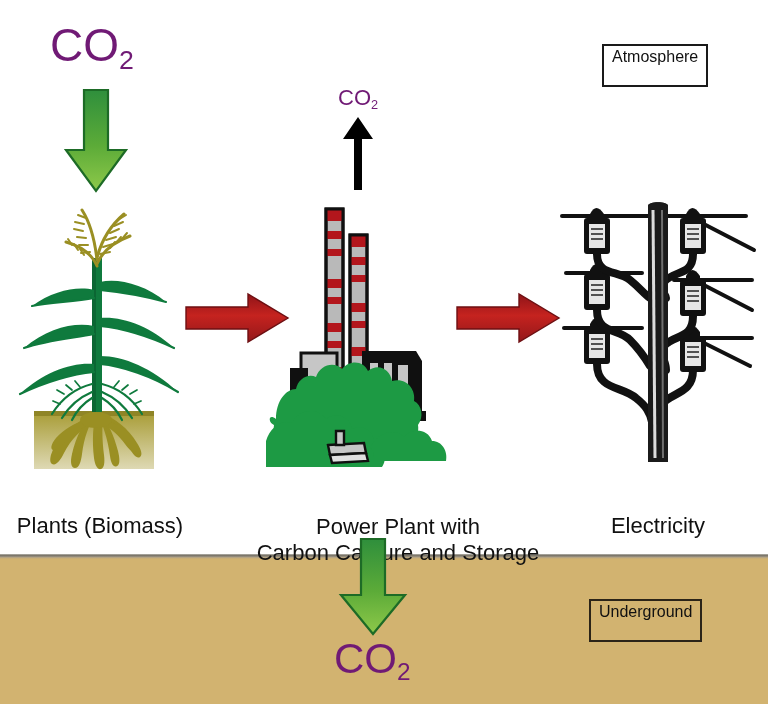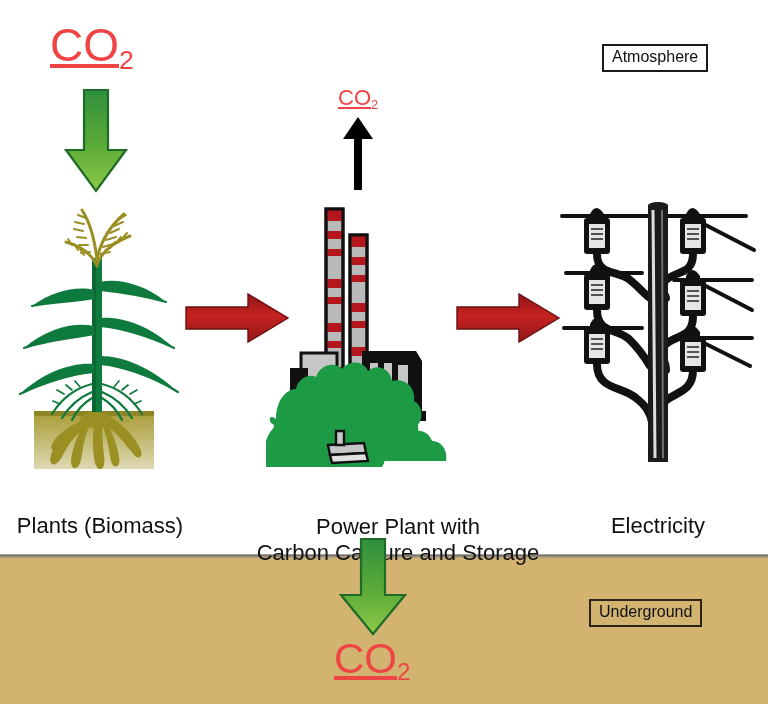--- a/index.html
+++ b/index.html
@@ -33,21 +33,21 @@
     position: absolute;
     left: 0; top: 552px;
     width: 768px; height: 7px;
     background: linear-gradient(to bottom, #ffffff 0%, #ffffff 28%, #6f6a5e 40%, #8d8679 62%, #b9a783 80%, #d2b370 100%);
   }
 
   
   .zone-tag {
     position: absolute;
     border: 2px solid #1a1a1a;
-    padding: 2px 8px 4px 8px;
+    padding: 2px 8px 19px 8px;
     font-size: 16px;
     line-height: 1.1;
     color: #111111;
     background: transparent;
     white-space: nowrap;
   }
   .zone-tag.atmosphere { left: 602px; top: 44px; }
   .zone-tag.underground { left: 589px; top: 599px; border-color: #2b2418; }
 
   
@@ -60,24 +60,23 @@
     white-space: pre-line;
     margin-top: 32px;
   }
   .caption.plants     { left: 0px;   top: 481px; width: 200px; }
   .caption.powerplant { left: 188px; top: 482px; width: 420px; }
   .caption.electricity{ left: 548px; top: 481px; width: 220px; }
 
   
   .co2 {
     position: absolute;
-    color: #ef4444;
+    color: #701a75;
     white-space: nowrap;
     line-height: 1;
-    text-decoration: underline;
   }
   .co2 .sub {
     font-size: 0.58em;
     vertical-align: baseline;
     position: relative;
     top: 0.30em;
     letter-spacing: 0;
   }
   .co2.top-left   { left: 50px;  top: 22px;  font-size: 46px; }
   .co2.stack      { left: 338px; top: 87px;  font-size: 22px; }

